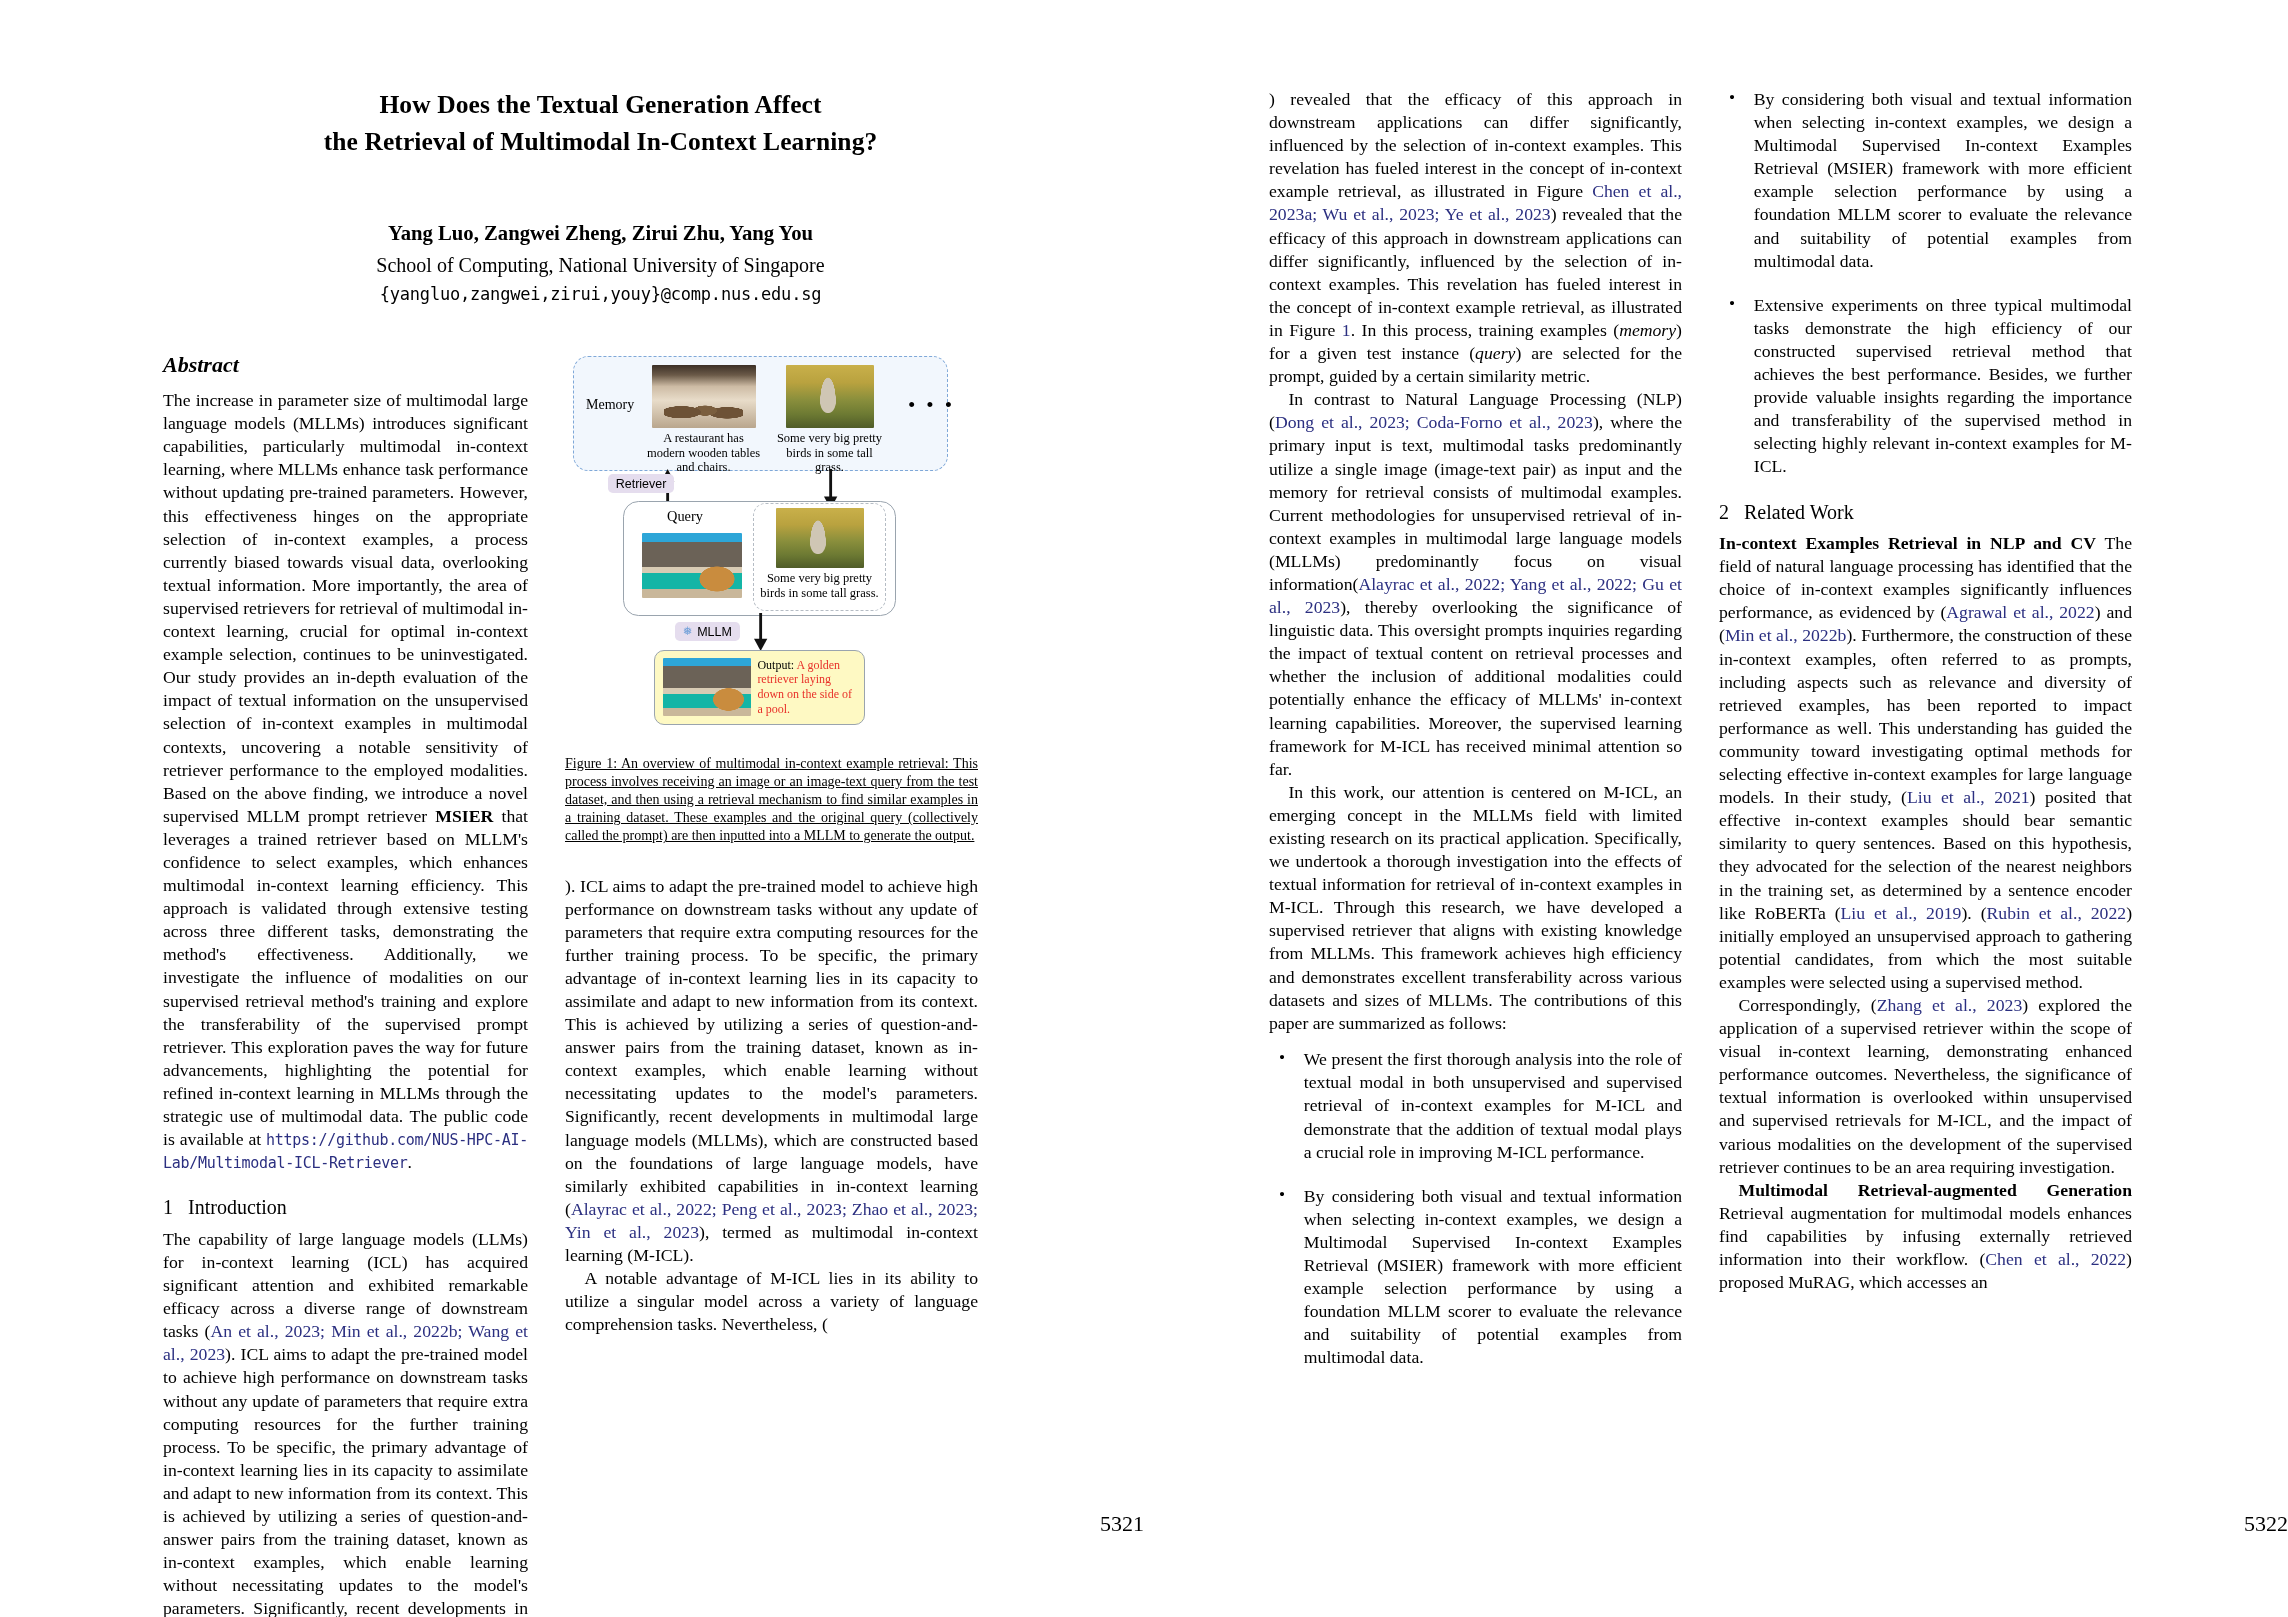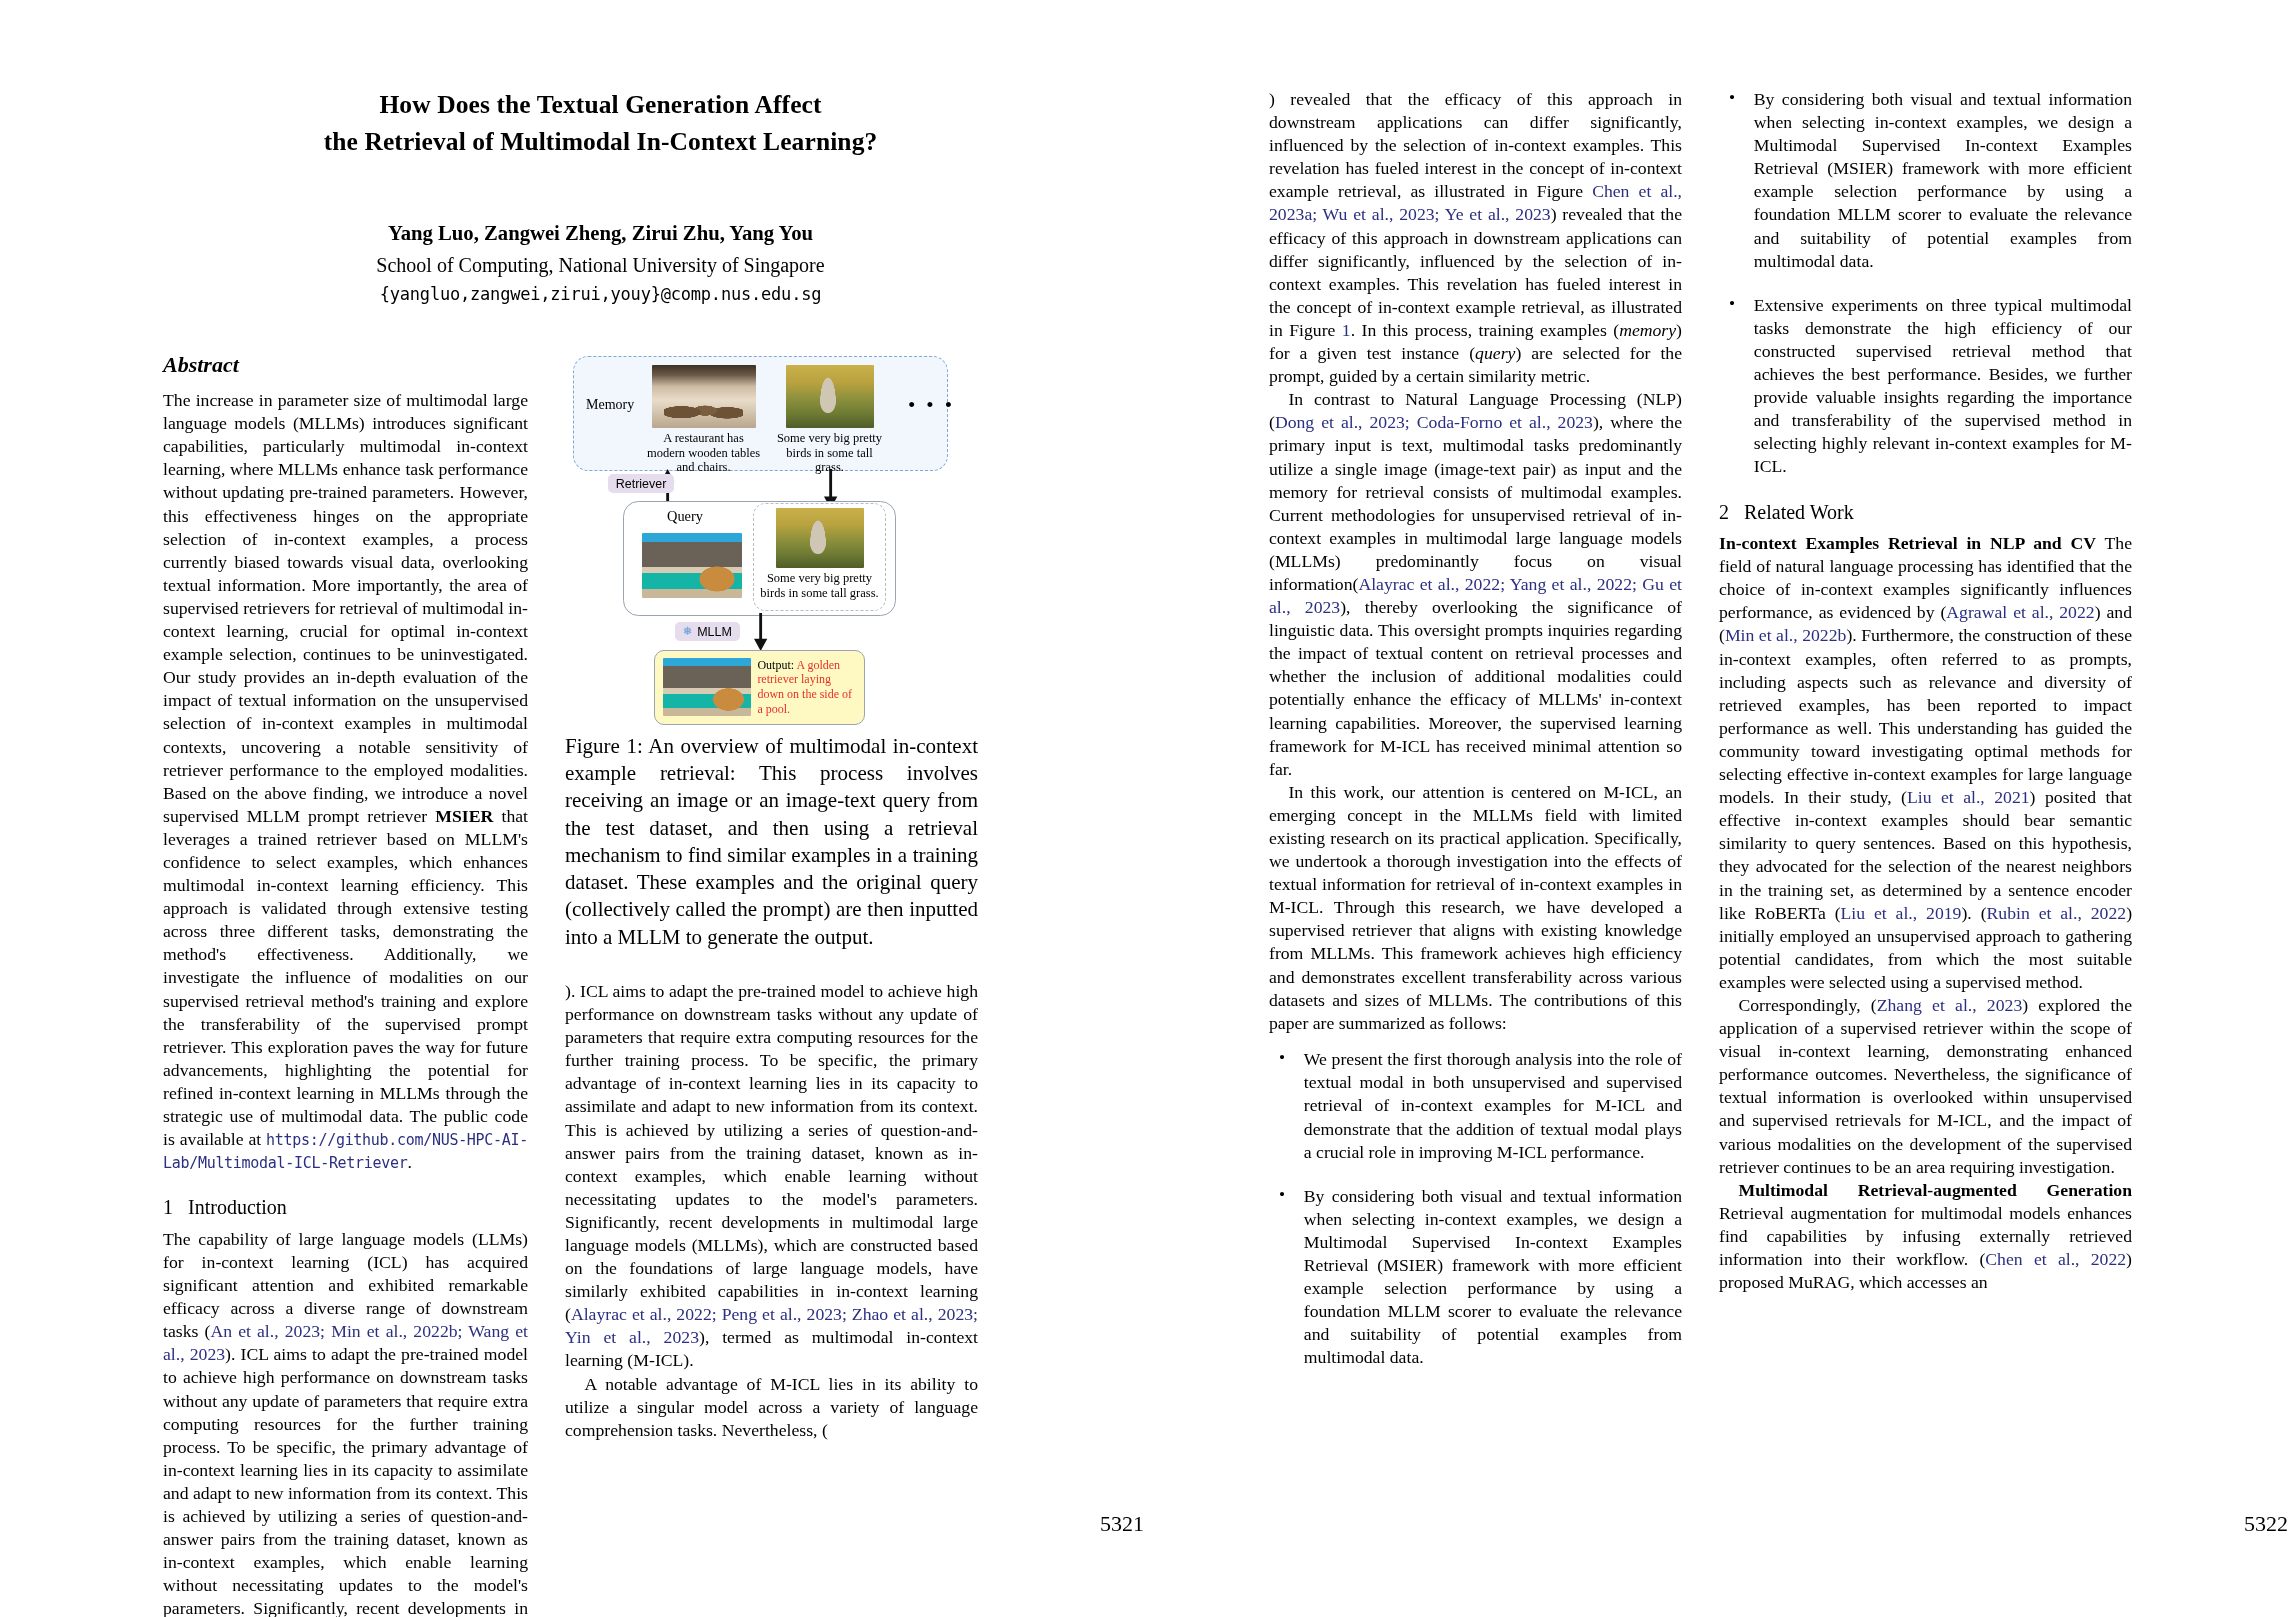--- a/index.html
+++ b/index.html
@@ -204,24 +204,25 @@
     box-sizing: border-box;
     gap: 6.7px;
   }
   .out-text { font-size: 12px; line-height: 1.22; text-align: left; }
   .out-red { color: #e8312a; }
   .arrow { position: absolute; }
   .arrow svg { display: block; }
   .snow { color: #6f9fd8; font-size: 11.5px; line-height: 1; }
 
   .fig-caption {
-    font-size: 21px;
+    font-size: 14px;
     line-height: 1.3;
     text-align: justify;
-    margin-top: 2px;
+    margin-top: 24px;
+    text-decoration: underline;
   }
 
   
   .folio {
     position: absolute;
     bottom: 81px;
     left: 0; right: 0;
     text-align: right;
     font-size: 22px;
   }

